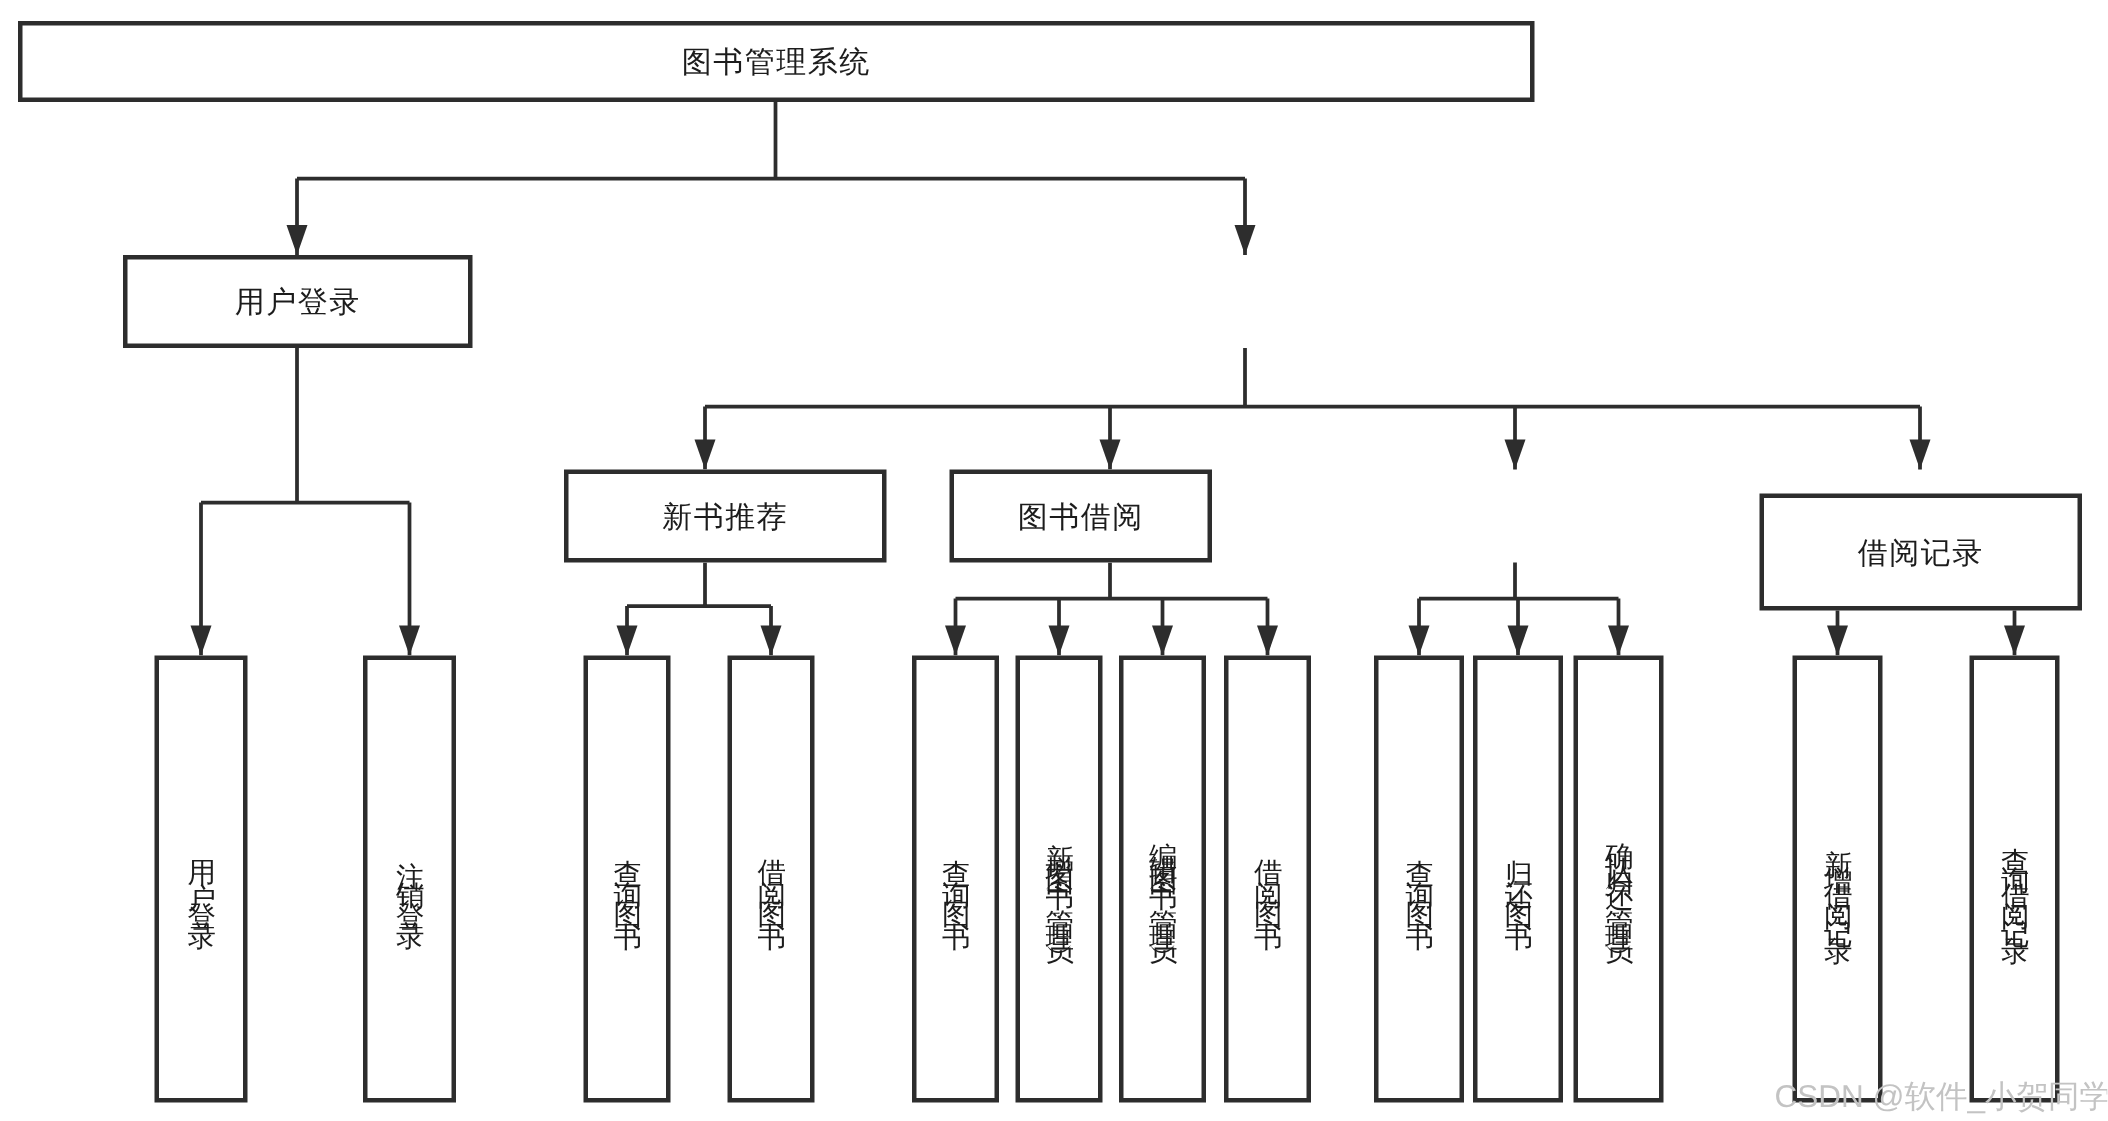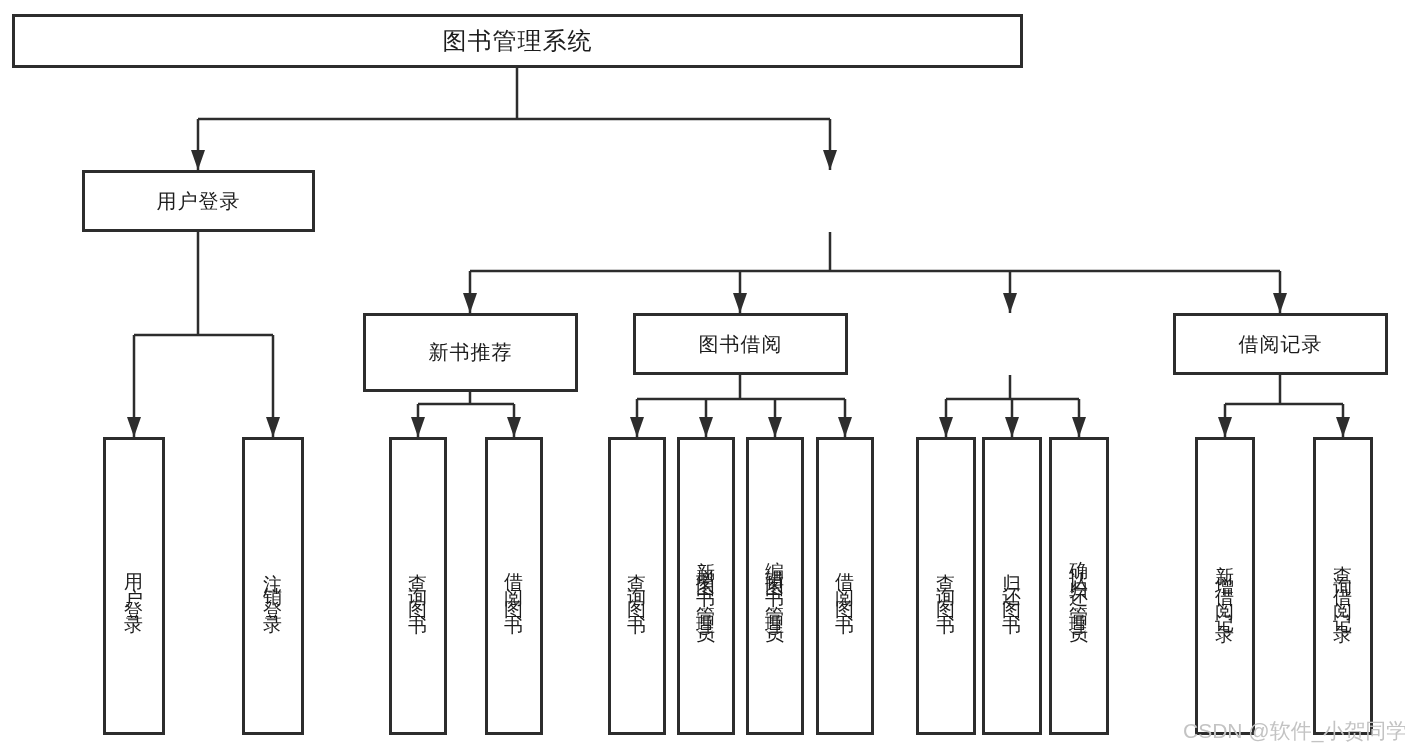--- a/index.html
+++ b/index.html
@@ -6,21 +6,21 @@
   #stage{
     position:relative;width:1405px;height:747px;background:#ffffff;overflow:hidden;
     font-family:"Liberation Sans","DejaVu Sans",sans-serif;color:#1c1c1c;
   }
   #wires{position:absolute;left:0;top:0;width:1405px;height:747px;}
   .box{
     position:absolute;box-sizing:border-box;background:#ffffff;
     border:3px solid #2d2d2d;display:flex;align-items:center;justify-content:center;
   }
   .h{font-size:20px;letter-spacing:1px;}
-  .root{font-size:24px;letter-spacing:1px;}
+  .root{font-size:20px;letter-spacing:1px;}
   .vtext{
     writing-mode:vertical-rl;text-orientation:mixed;
     font-size:19px;line-height:1;display:block;
   }
   .ls4{letter-spacing:14px;}
   .ls6{letter-spacing:12px;}
   .ls9{letter-spacing:9px;}
   .watermark{
     position:absolute;left:1183px;top:717px;width:222px;
     font-size:21px;color:#c3c3c3;letter-spacing:0px;white-space:nowrap;z-index:5;
@@ -65,27 +65,27 @@
   </svg>
 
   <div class="box root" style="left:12px;top:14px;width:1011px;height:54px">
     <span>图书管理系统</span>
   </div>
 
   <div class="box h" style="left:82px;top:170px;width:233px;height:62px">
     <span>用户登录</span>
   </div>
 
-  <div class="box h" style="left:363px;top:313px;width:215px;height:79px">
+  <div class="box h" style="left:376px;top:313px;width:215px;height:62px">
     <span>新书推荐</span>
   </div>
-  <div class="box h" style="left:633px;top:313px;width:215px;height:62px">
+  <div class="box h" style="left:633px;top:313px;width:175px;height:62px">
     <span>图书借阅</span>
   </div>
-  <div class="box h" style="left:1173px;top:313px;width:215px;height:62px">
+  <div class="box h" style="left:1173px;top:329px;width:215px;height:78px">
     <span>借阅记录</span>
   </div>
 
   <div class="box" style="left:103px;top:437px;width:62px;height:298px">
     <span class="vtext ls4">用户登录</span>
   </div>
   <div class="box" style="left:242px;top:437px;width:62px;height:298px">
     <span class="vtext ls4">注销登录</span>
   </div>
 

